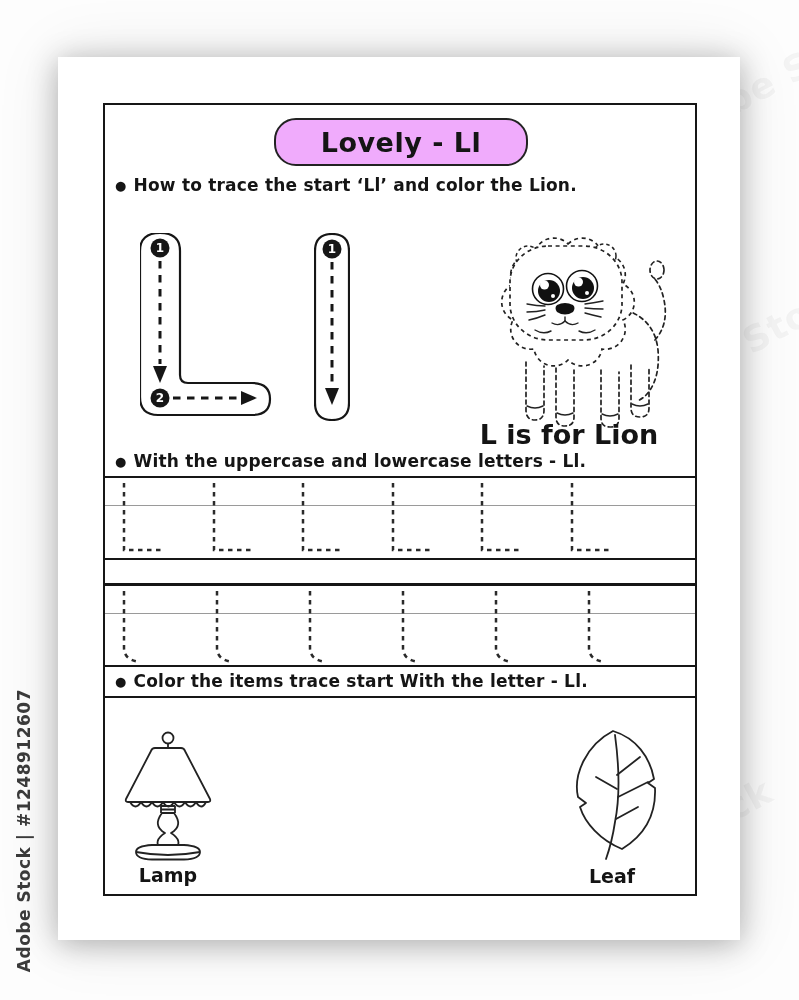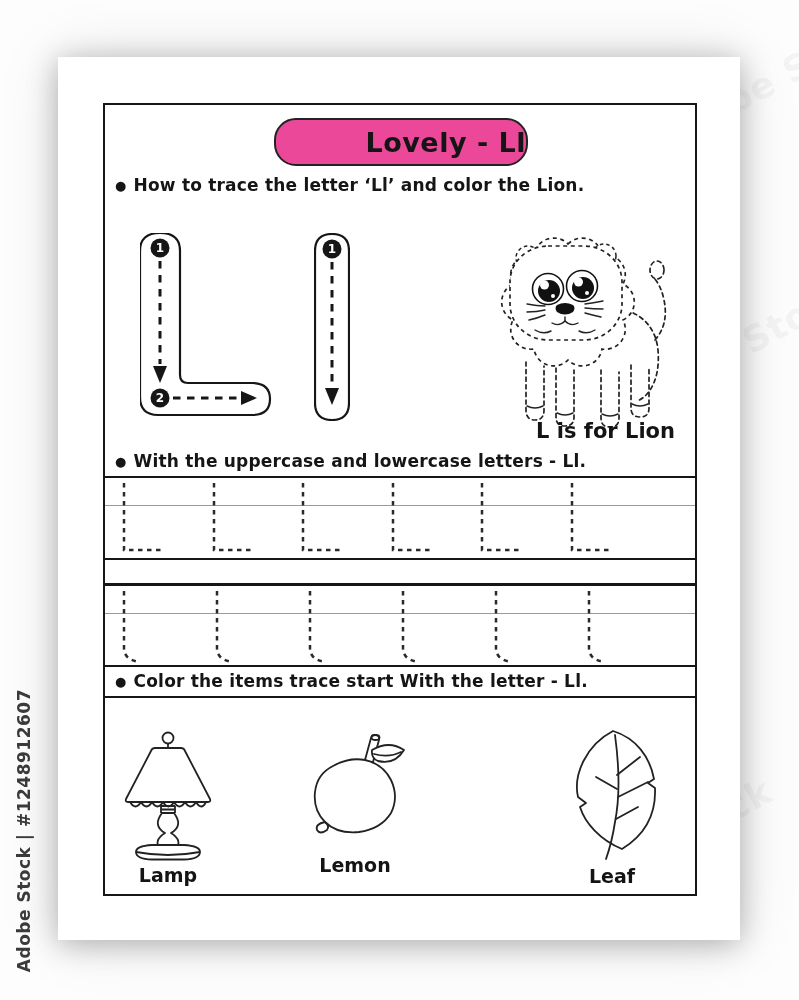--- a/index.html
+++ b/index.html
@@ -6,27 +6,27 @@
     font-family:"DejaVu Sans","Liberation Sans",sans-serif;}
   .canvas{position:relative;width:799px;height:1000px;background:#fdfdfd;}
   .ghost{position:absolute;font-weight:bold;font-size:36px;color:rgba(120,120,120,0.07);
     transform:rotate(-28deg);white-space:nowrap;pointer-events:none;letter-spacing:1px;
     text-shadow:1px 1px 1px rgba(255,255,255,0.6);}
   .page{position:absolute;left:58px;top:57px;width:682px;height:883px;background:#ffffff;
     box-shadow:0 4px 28px rgba(0,0,0,0.28),0 0 60px rgba(0,0,0,0.10);}
   .frame{position:absolute;left:45px;top:46px;width:594px;height:793px;border:2px solid #161616;
     box-sizing:border-box;background:#ffffff;}
   .title-pill{position:absolute;left:169px;top:13px;width:250px;height:44px;border:2px solid #222;
-    border-radius:22px;display:flex;align-items:center;justify-content:flex-end;background:#ec4899;}
+    border-radius:22px;display:flex;align-items:center;justify-content:center;background:#f0abfc;}
   .title-pill span{font-size:27px;font-weight:bold;color:#151515;letter-spacing:0.5px;}
   .instr{position:absolute;left:10px;display:flex;align-items:center;color:#151515;
     font-size:17px;font-weight:bold;letter-spacing:0.2px;}
   .instr .bullet{font-size:13px;margin-right:7px;line-height:1;}
-  .caption{position:absolute;left:358px;top:314px;width:212px;text-align:right;
-    font-size:21px;font-weight:bold;color:#141414;}
+  .caption{position:absolute;left:358px;top:314px;width:212px;text-align:center;
+    font-size:27px;font-weight:bold;color:#141414;}
   .trace-row{position:absolute;left:0;width:590px;background:#fff;}
   .row-upper{top:371px;height:84px;border-top:2px solid #161616;border-bottom:2px solid #161616;box-sizing:border-box;}
   .row-lower{top:478px;height:84px;border-top:3px solid #161616;border-bottom:2px solid #161616;box-sizing:border-box;}
   .midline{position:absolute;left:0;width:100%;height:1px;background:#9a9a9a;}
   .glyph{position:absolute;top:2px;}
   .items-area{position:absolute;left:0;top:591px;width:590px;height:198px;border-top:2px solid #161616;box-sizing:border-box;padding-left:34px;}
   .item{position:absolute;text-align:center;}
   .item-label{font-size:19px;font-weight:bold;color:#141414;margin-top:2px;}
   .credit{position:absolute;left:14px;bottom:28px;writing-mode:vertical-rl;transform:rotate(180deg);
     font-size:17px;font-weight:bold;color:#3a3a3a;letter-spacing:0.5px;}
@@ -48,21 +48,21 @@
 
   <div class="page">
     <div class="frame">
 
       <div class="title-pill">
         <span>Lovely - Ll</span>
       </div>
 
       <div class="instr" style="top:70px">
         <span class="bullet">●</span>
-        <span>How to trace the letter ‘Ll’ and color the Lion.</span>
+        <span>How to trace the start ‘Ll’ and color the Lion.</span>
       </div>
 
       <svg style="position:absolute;left:35px;top:128px" width="132" height="184" viewBox="0 0 132 184">
         <path d="M0 18 Q0 0 20 0 Q40 0 40 18 V142 Q40 150 48 150 H112 Q130 150 130 166 Q130 182 112 182 H18 Q0 182 0 164 Z" fill="#ffffff" stroke="#161616" stroke-width="2.2"></path>
         <line x1="20" y1="28" x2="20" y2="131" stroke="#161616" stroke-width="3" stroke-dasharray="7.5 6.5"></line>
         <polygon points="13,133 27,133 20,150" fill="#161616"></polygon>
         <line x1="33" y1="165" x2="99" y2="165" stroke="#161616" stroke-width="3" stroke-dasharray="7.5 6.5"></line>
         <polygon points="101,158 101,172 117,165" fill="#161616"></polygon>
         <circle cx="20" cy="15" r="9.5" fill="#161616"></circle>
         <text x="20" y="15" dy="0.36em" text-anchor="middle" font-size="12" font-weight="bold" fill="#ffffff">1</text>
@@ -189,33 +189,20 @@
               <path d="M8 71 Q13.5 80 19 71 Q24.5 80 30 71 Q35.5 80 41 71 Q46.5 80 52 71 Q57.5 80 63 71 Q68.5 80 74 71 Q79.5 80 84 71"></path>
               <path d="M39 75 H53 M39 78.5 H53 M39 82 H53 M39 75 V82 M53 75 V82"></path>
               <path d="M40 82 C34 90 34 97 43 102 C35 107 33 113 39 118 H53 C59 113 57 107 49 102 C58 97 58 90 52 82 Z" fill="#fff"></path>
               <path d="M14 121 Q14 115 30 114 H62 Q78 115 78 121 Q78 128 62 128.5 H30 Q14 128 14 121 Z" fill="#fff"></path>
               <path d="M14 121 Q46 127 78 121"></path>
             </g>
           </svg>
           <div class="item-label">Lamp</div>
         </div>
 
-        <div class="item" style="left:198px;top:34px;width:104px">
-          <svg width="104" height="120" viewBox="0 0 104 120">
-            <g fill="none" stroke="#222" stroke-width="1.8" stroke-linejoin="round" stroke-linecap="round">
-              <path d="M62 28 L68 6 Q69 2 73 3 Q77 4 76 8 L70 30" fill="#fff"></path>
-              <ellipse cx="72.5" cy="5.5" rx="4" ry="2.5"></ellipse>
-              <path d="M69 18 Q86 8 101 18 Q92 33 75 29 Q68 26 69 18 Z" fill="#fff"></path>
-              <path d="M71 22 Q86 26 98 20"></path>
-              <path d="M62 28 Q80 32 88 48 Q96 65 88 81 Q78 97 56 100 Q34 102 22 90 Q10 78 12 60 Q14 42 30 34 Q46 25 62 28 Z" fill="#fff"></path>
-              <path d="M22 90 Q12 92 14 98 Q17 103 24 98 Q27 94 22 90"></path>
-            </g>
-          </svg>
-          <div class="item-label">Lemon</div>
-        </div>
 
         <div class="item" style="left:455px;top:29px;width:104px">
           <svg width="104" height="136" viewBox="0 0 104 136">
             <g fill="none" stroke="#222" stroke-width="1.8" stroke-linejoin="round" stroke-linecap="round">
               <path d="M53 4 C76 11 90 30 94 52 L88 56 L95 61 C96 84 88 106 62 122 C40 113 25 96 20 80 L26 76 L18 70 C13 48 26 18 53 4 Z" fill="#fff"></path>
               <path d="M55 8 Q62 60 55 95 Q52 115 46 132"></path>
               <path d="M57 48 L80 30"></path>
               <path d="M58 70 L88 55"></path>
               <path d="M56 92 L78 80"></path>
               <path d="M57 62 L36 50"></path>

